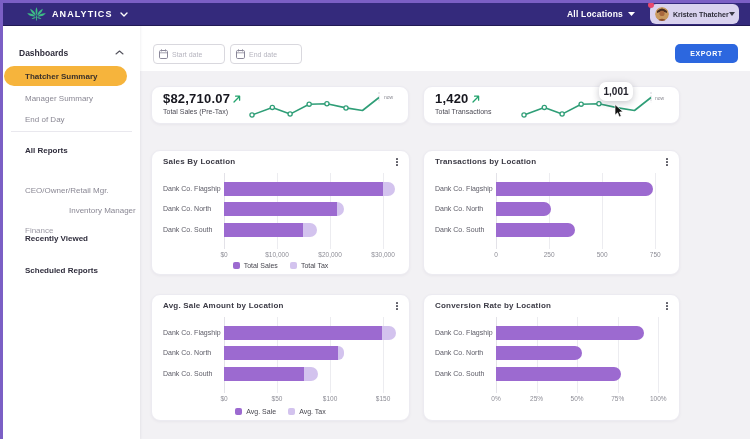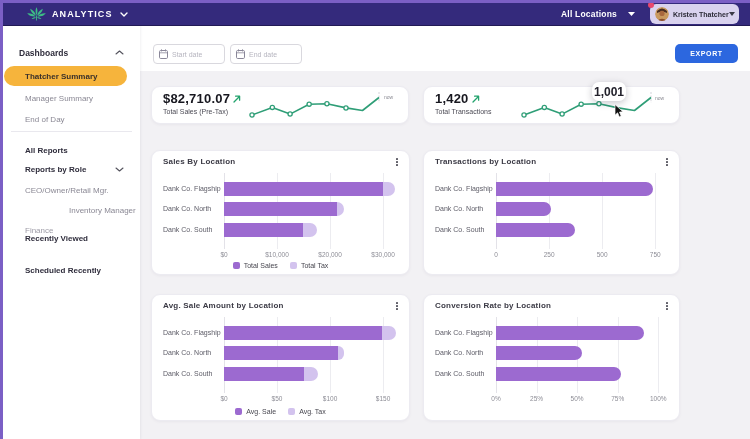--- a/index.html
+++ b/index.html
@@ -16,21 +16,21 @@
   
   .topbar {
     position:absolute; left:3px; top:3px; width:747px; height:23px;
     background:#342a7c; display:flex; align-items:center;
     border-bottom:1px solid #221a55; z-index:50;
   }
   .brand { display:flex; align-items:center; margin-left:24px; gap:6px; }
   .brand-name { color:#fff; font-size:9px; font-weight:bold; letter-spacing:1.1px; }
   .brand-chevron { margin-left:1px; display:flex; }
   .topbar-right { margin-left:auto; display:flex; align-items:center; }
-  .loc-select { display:flex; align-items:center; gap:11px; margin-right:15px; cursor:pointer; }
+  .loc-select { display:flex; align-items:center; gap:5px; margin-right:15px; cursor:pointer; }
   .loc-label { color:#fff; font-size:8.5px; font-weight:bold; letter-spacing:.2px; }
   .user-pill {
     position:relative; width:89px; height:20px; background:#d9d2ee; border-radius:6px;
     display:flex; align-items:center; padding:0 6px 0 5px; margin-right:11px; cursor:pointer;
   }
   .user-name { font-size:7px; font-weight:bold; color:#2b2a36; margin-left:4px; white-space:nowrap; }
   .user-chevron { margin-left:auto; display:flex; }
   .notif-dot { position:absolute; left:-2px; top:-2px; width:6px; height:6px; border-radius:50%; background:#e8486f; }
   .avatar { width:14px; height:14px; border-radius:50%; overflow:hidden; flex:none; }
   
@@ -76,23 +76,23 @@
     position:absolute; background:#fff; border:1px solid #ecebf1; border-radius:9px;
     box-shadow:0 1px 3px rgba(50,48,70,.05);
   }
   .kpi-1 { left:11px; top:60px; width:258px; height:38px; }
   .kpi-2 { left:283px; top:60px; width:257px; height:38px; }
   .kpi-value { position:absolute; left:11px; top:4px; font-size:13px; font-weight:bold; color:#17171f; letter-spacing:.2px; display:flex; align-items:center; gap:3px; }
   .kpi-sub { position:absolute; left:11px; top:21px; font-size:7px; color:#4c4b55; }
   .spark { position:absolute; left:97px; top:4px; width:133px; height:30px; }
   .now-label { position:absolute; font-size:5px; color:#8b8b94; }
   .kpi-tooltip {
-    position:absolute; left:168px; top:-5px; width:34px; height:19px; background:#fff; border-radius:7px;
+    position:absolute; left:175px; top:-5px; width:34px; height:19px; background:#fff; border-radius:7px;
     box-shadow:0 2px 7px rgba(30,30,50,.25); display:flex; align-items:center; justify-content:center;
-    font-size:12px; font-weight:bold; color:#23222c; z-index:20;
+    font-size:10px; font-weight:bold; color:#23222c; z-index:20;
   }
   .cursor-icon { position:absolute; left:190px; top:17px; z-index:21; }
   .chart-1 { left:11px; top:124px; width:259px; height:125px; }
   .chart-2 { left:283px; top:124px; width:257px; height:125px; }
   .chart-3 { left:11px; top:268px; width:259px; height:127px; }
   .chart-4 { left:283px; top:268px; width:257px; height:127px; }
   .card-title { position:absolute; left:11px; top:6px; font-size:8px; font-weight:bold; color:#3b3a45; letter-spacing:.2px; }
   .kebab { position:absolute; right:6px; top:4px; width:12px; height:14px; display:flex; flex-direction:column; align-items:center; justify-content:center; gap:1.6px; cursor:pointer; }
   .kebab i { width:1.7px; height:1.7px; border-radius:50%; background:#55545e; }
   .plot { position:absolute; left:72px; right:11px; top:22px; height:76px; }
@@ -178,42 +178,34 @@
     <div class="sb-row sb-item" style="top: 65px;">
       <span class="lbl">Manager Summary</span>
     </div>
     <div class="sb-row sb-item" style="top: 86px;">
       <span class="lbl">End of Day</span>
     </div>
     <div class="sb-divider" style="top: 105px;"></div>
     <div class="sb-row sb-bold" style="top: 116.5px;">
       <span class="lbl">All Reports</span>
     </div>
-    <div class="sb-row sb-bold" style="top: 135.5px;">
-      <span class="lbl">Reports by Role</span>
-      <span class="sb-chevron">
-        <svg width="9" height="5" viewBox="0 0 9 5">
-          <polyline points="1,1 4.5,4 8,1" fill="none" stroke="#55545e" stroke-width="1.1" stroke-linecap="round" stroke-linejoin="round"></polyline>
-        </svg>
-      </span>
-    </div>
     <div class="sb-row sb-item" style="top: 157px;">
       <span class="lbl">CEO/Owner/Retail Mgr.</span>
     </div>
     <div class="sb-row sb-item" style="top: 177.3px; padding-left: 44px;">
       <span class="lbl">Inventory Manager</span>
     </div>
     <div class="sb-row sb-item sb-muted" style="top: 197px;">
       <span class="lbl">Finance</span>
     </div>
     <div class="sb-row sb-bold" style="top: 205px;">
       <span class="lbl">Recently Viewed</span>
     </div>
     <div class="sb-row sb-bold" style="top: 237px;">
-      <span class="lbl">Scheduled Recently</span>
+      <span class="lbl">Scheduled Reports</span>
     </div>
   </nav>
 
 <div class="main">
   <div class="toolbar">
     <label class="date-input di-1">
       <span style="display:flex;">
         <svg width="9" height="10" viewBox="0 0 9 10">
           <rect x="0.5" y="1.5" width="8" height="8" rx="1.2" fill="none" stroke="#8a8799" stroke-width="1"></rect>
           <line x1="2.5" y1="0.4" x2="2.5" y2="2.4" stroke="#8a8799" stroke-width="1"></line>

